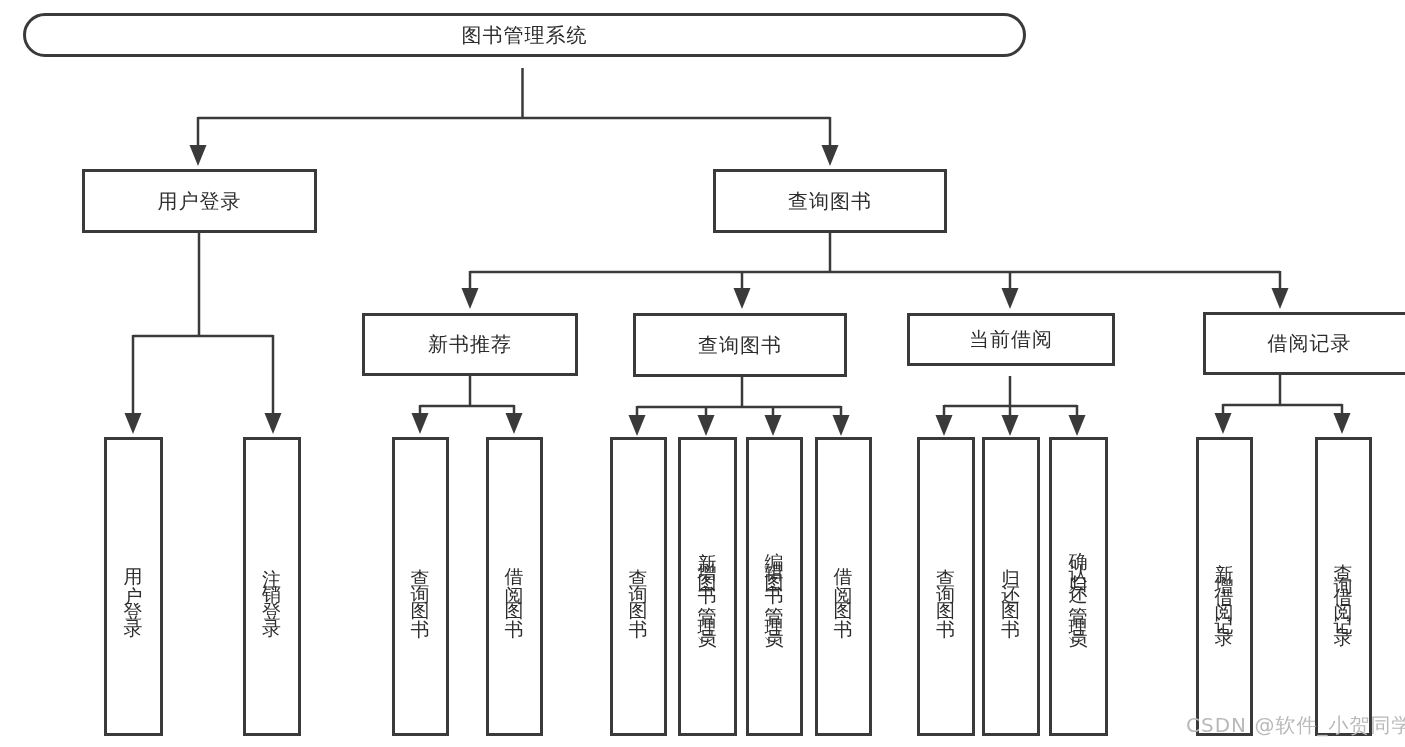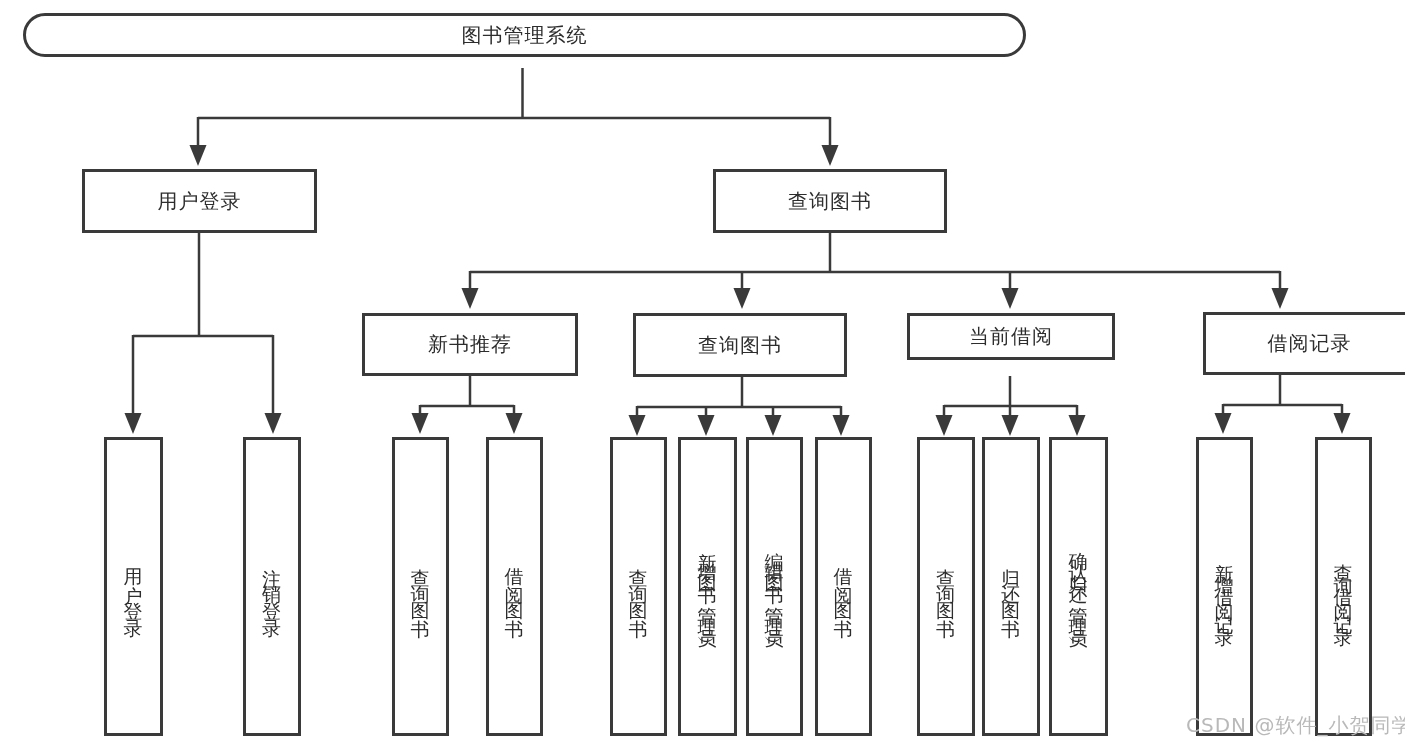--- a/index.html
+++ b/index.html
@@ -139,21 +139,21 @@
     </g>
   </svg>
 
   <div class="node" style="left:23px; top:13px; width:1003px; height:44px;border-radius:22px;">图书管理系统</div>
 
   <div class="node" style="left:82px; top:169px; width:235px; height:64px;">用户登录</div>
   <div class="node" style="left:713px; top:169px; width:234px; height:64px;">查询图书</div>
 
   <div class="node" style="left:362px; top:313px; width:216px; height:63px;">新书推荐</div>
   <div class="node" style="left:633px; top:313px; width:214px; height:64px;">查询图书</div>
-  <div class="node" style="left:907px; top:313px; width:208px; height:47px;">当前借阅</div>
+  <div class="node" style="left:907px; top:313px; width:208px; height:53px;">当前借阅</div>
   <div class="node" style="left:1175px; top:312px; width:213px; height:63px;margin-left:28px;">借阅记录</div>
 
   <div class="leaf sp4" style="left:104px; width:59px;">
     <span class="vtext">用户登录</span>
   </div>
   <div class="leaf sp4" style="left:243px; width:58px;">
     <span class="vtext">注销登录</span>
   </div>
 
   <div class="leaf sp4" style="left:392px; width:57px;">

